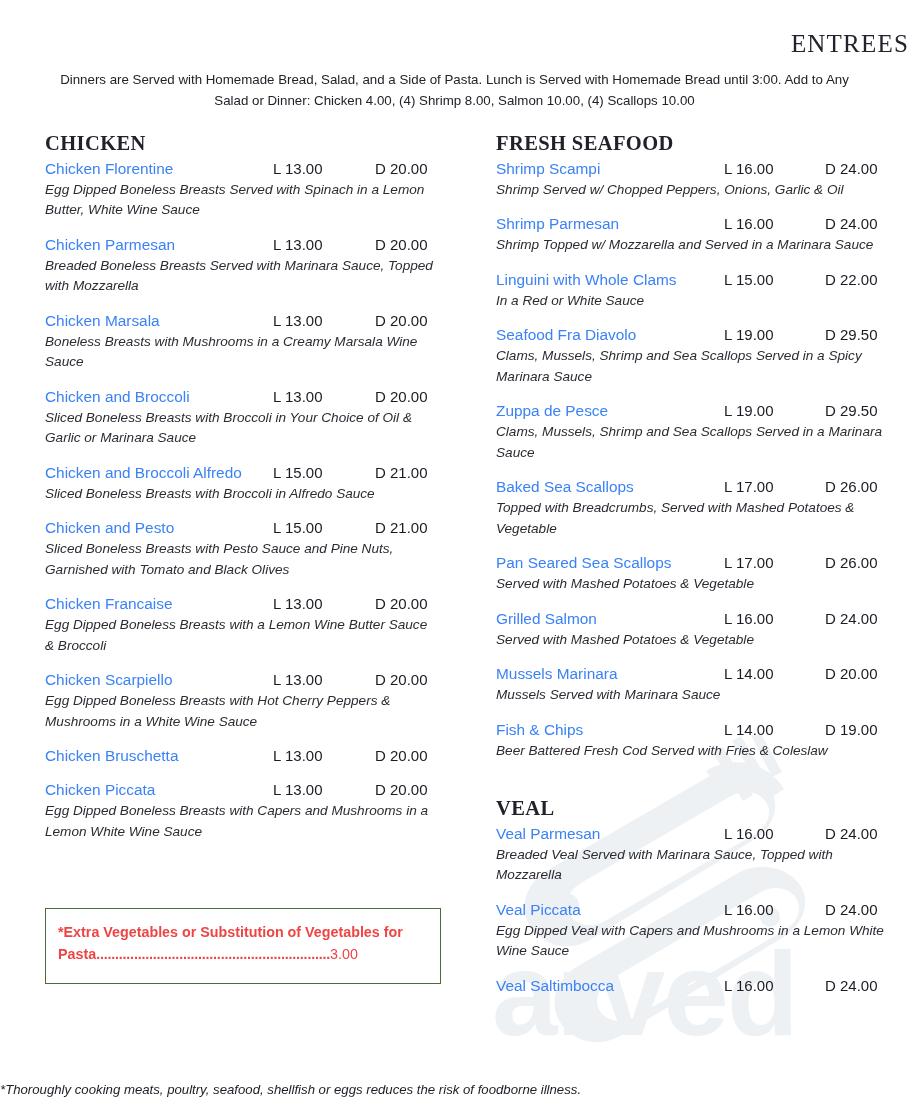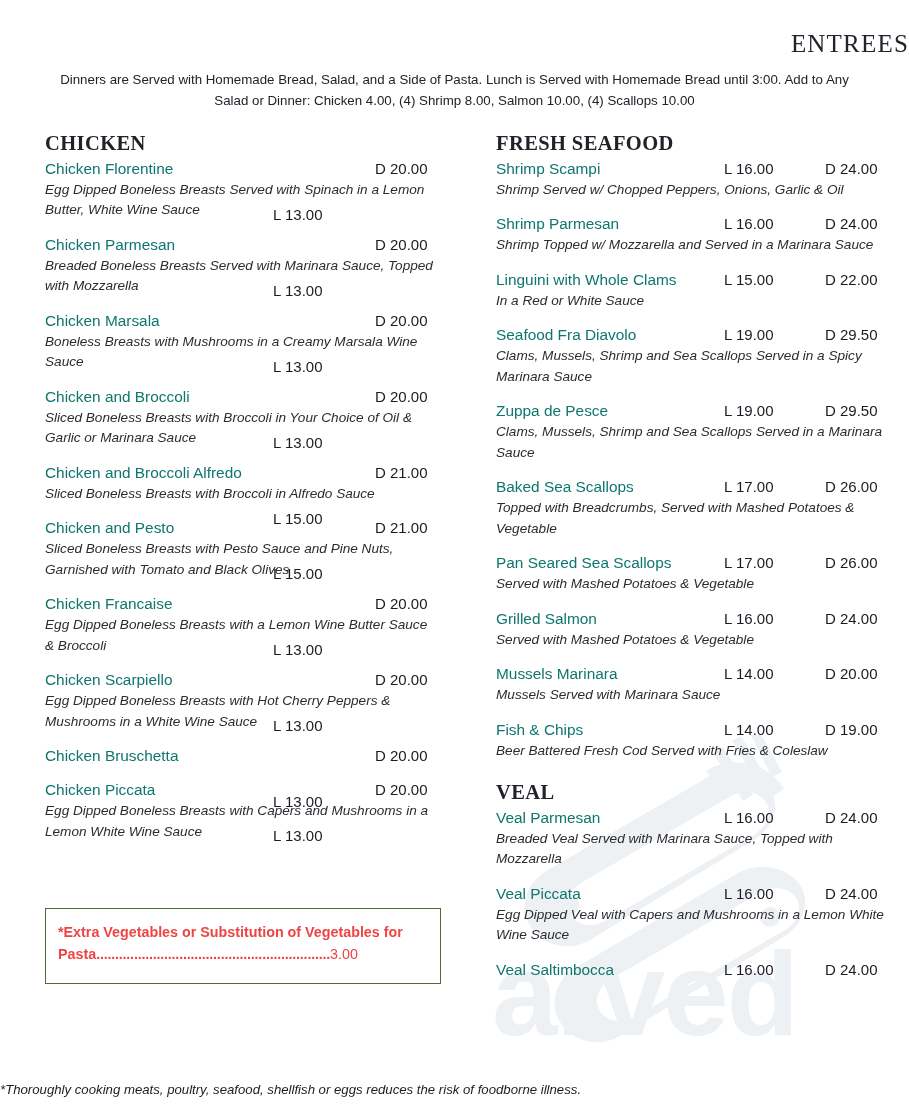--- a/index.html
+++ b/index.html
@@ -89,50 +89,50 @@
 
   .section-head {
     font-family: "Liberation Serif", serif;
     font-size: 20.5px;
     font-weight: 700;
     letter-spacing: 0.4px;
     color: #21212a;
     margin: 0 0 3px 0;
     line-height: 1.1;
   }
-  .section-head.veal-head { margin-top: 20px; }
+  .section-head.veal-head { margin-top: 36px; }
 
   .item { margin-bottom: 13px; }
   .item:last-child { margin-bottom: 0; }
 
   .item-line {
     display: flex;
     align-items: baseline;
     line-height: 21px;
   }
   .item-name {
     font-size: 15.4px;
-    color: #0f766e;
+    color: #3b82f6;
     white-space: nowrap;
     font-weight: 400;
   }
   .price-lunch, .price-dinner {
     font-size: 15px;
     color: #1b1b24;
     white-space: nowrap;
     font-weight: 400;
   }
   
   .col-left  .price-lunch  { position: absolute; left: 273px; }
   .col-left  .price-dinner { position: absolute; left: 375px; }
   .col-right .price-lunch  { position: absolute; left: 714px; }
   .col-right .price-dinner { position: absolute; left: 815px; }
 
   .item-line { position: relative; }
-  .col-left .item-line  > .price-lunch  { left: 228px; position: absolute; margin-top: 46px; }
+  .col-left .item-line  > .price-lunch  { left: 228px; position: absolute; }
   .col-left .item-line  > .price-dinner { left: 330px; position: absolute; }
   .col-right .item-line > .price-lunch  { left: 228px; position: absolute; }
   .col-right .item-line > .price-dinner { left: 329px; position: absolute; }
 
   .item-desc {
     font-size: 13.6px;
     font-style: italic;
     color: #2b2b33;
     line-height: 20.5px;
     max-width: 390px;

